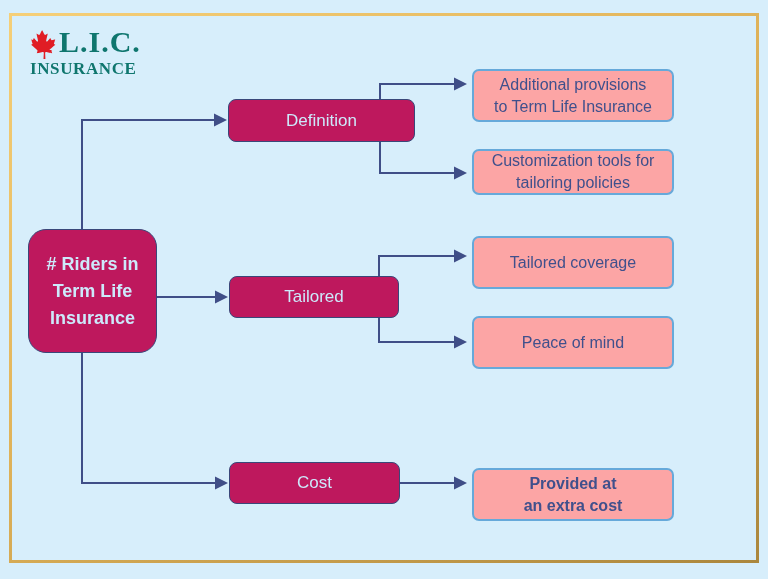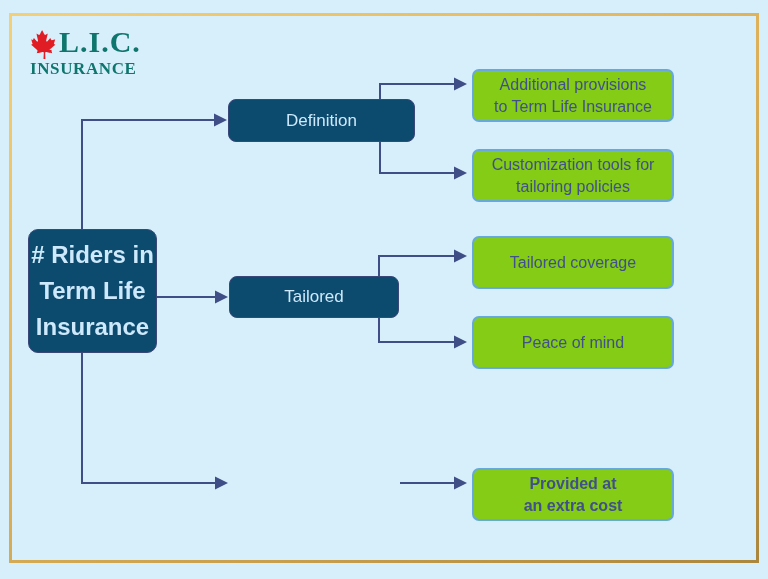--- a/index.html
+++ b/index.html
@@ -29,26 +29,26 @@
   
   .connectors{position:absolute;left:0;top:0;width:768px;height:579px;}
   .connectors path{fill:none;stroke:#3f4e87;stroke-width:2;}
   .connectors polygon{fill:#3f4e87;stroke:none;}
   
   .node{
     position:absolute;box-sizing:border-box;display:flex;align-items:center;justify-content:center;
     text-align:center;white-space:pre-line;
   }
   .node-dark{
-    background:#0c4a6e;border:1px solid #3a4779;color:#cde9fb;border-radius:8px;
+    background:#be185d;border:1px solid #3a4779;color:#cde9fb;border-radius:8px;
   }
-  .node-root{font-size:24px;font-weight:bold;line-height:1.5;border-radius:10px;}
+  .node-root{font-size:18px;font-weight:bold;line-height:1.5;border-radius:18px;}
   .node-branch{font-size:17px;}
   .node-leaf{
-    background:#84cc16;border:2px solid #66a9da;color:#40508c;border-radius:7px;
+    background:#fca5a5;border:2px solid #66a9da;color:#40508c;border-radius:7px;
     font-size:16px;line-height:1.35;
   }
 </style>
 </head>
 <body>
 
 <div class="canvas">
 
   <div class="frame"></div>
 
@@ -90,25 +90,26 @@
   </svg>
 
   <div class="node node-dark node-root" style="left:28px;top:229px;width:129px;height:124px;"># Riders in
 Term Life
 Insurance</div>
 
   <div class="node node-dark node-branch" style="left:228px;top:99px;width:187px;height:43px;">Definition</div>
 
   <div class="node node-dark node-branch" style="left:229px;top:276px;width:170px;height:42px;">Tailored</div>
 
+  <div class="node node-dark node-branch" style="left:229px;top:462px;width:171px;height:42px;">Cost</div>
 
   <div class="node node-leaf" style="left:472px;top:69px;width:202px;height:53px;">Additional provisions
 to Term Life Insurance</div>
 
-  <div class="node node-leaf" style="left:472px;top:149px;width:202px;height:53px;">Customization tools for
+  <div class="node node-leaf" style="left:472px;top:149px;width:202px;height:46px;">Customization tools for
 tailoring policies</div>
 
   <div class="node node-leaf" style="left:472px;top:236px;width:202px;height:53px;">Tailored coverage</div>
 
   <div class="node node-leaf" style="left:472px;top:316px;width:202px;height:53px;">Peace of mind</div>
 
   <div class="node node-leaf" style="left:472px;top:468px;width:202px;height:53px;font-weight:bold;">Provided at
 an extra cost</div>
 
 </div>

